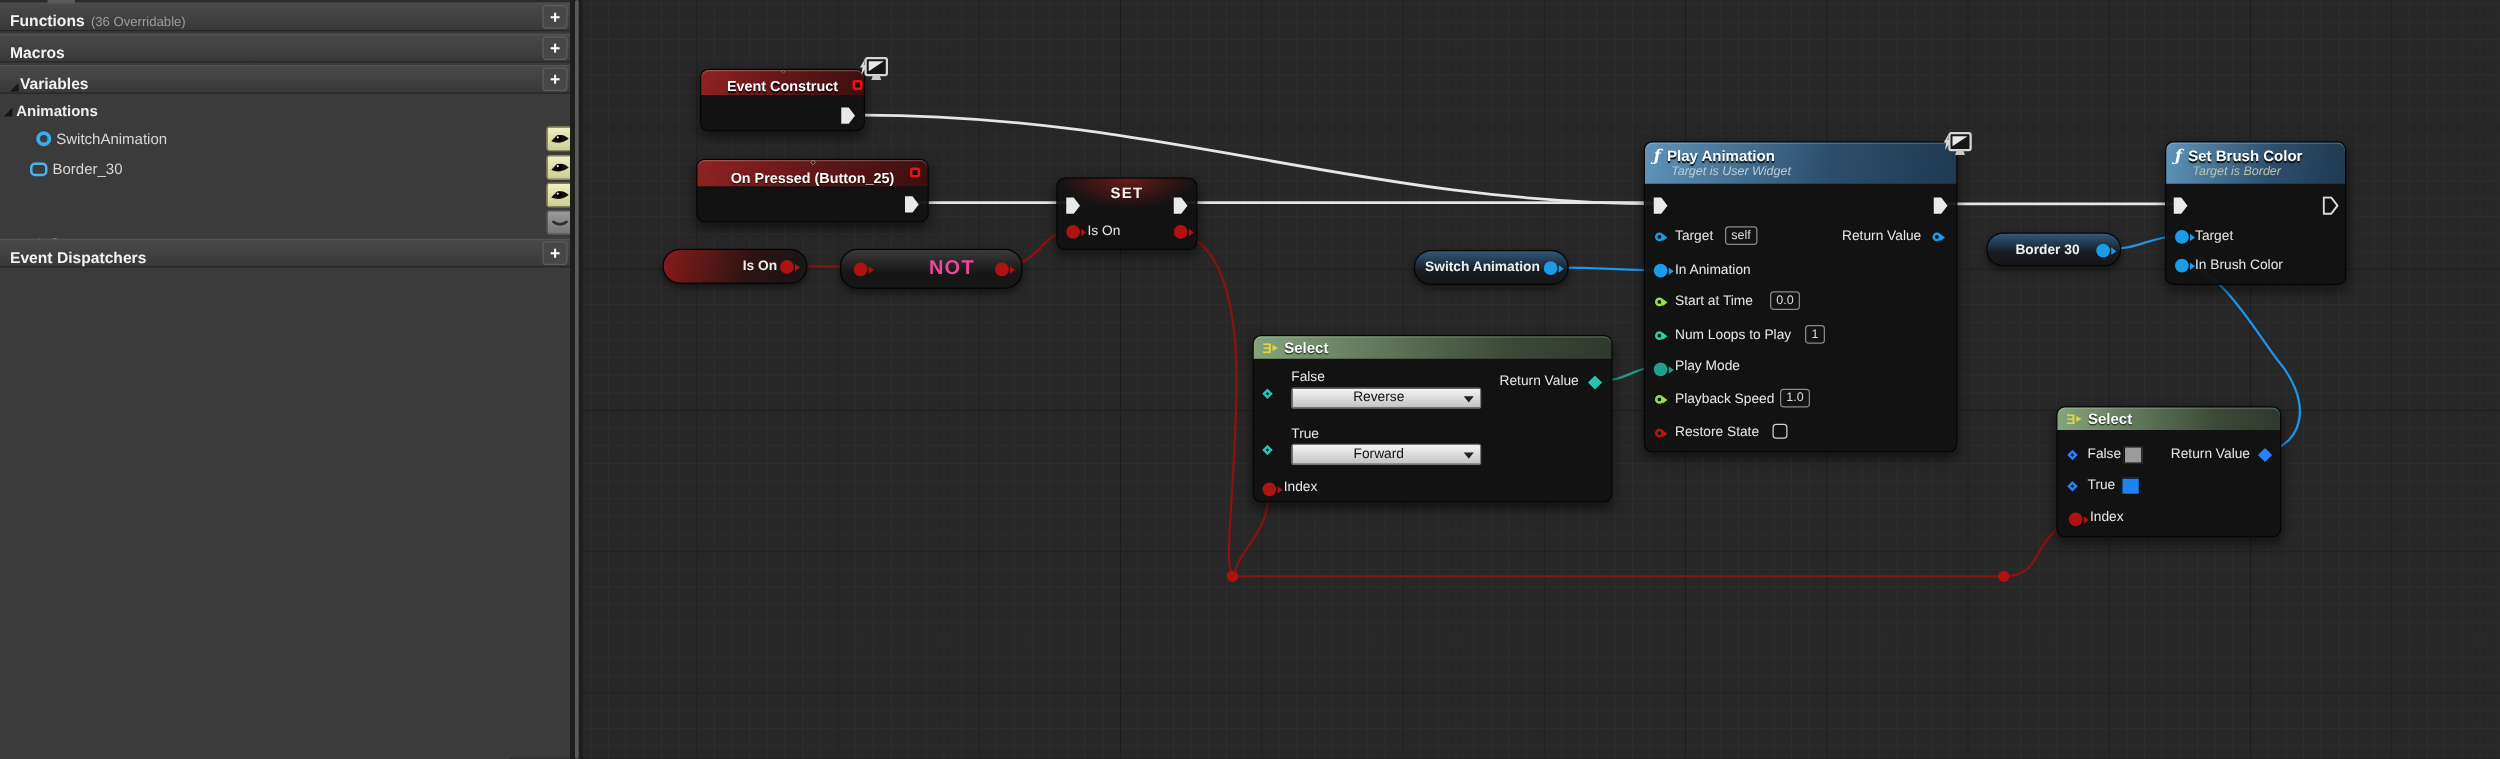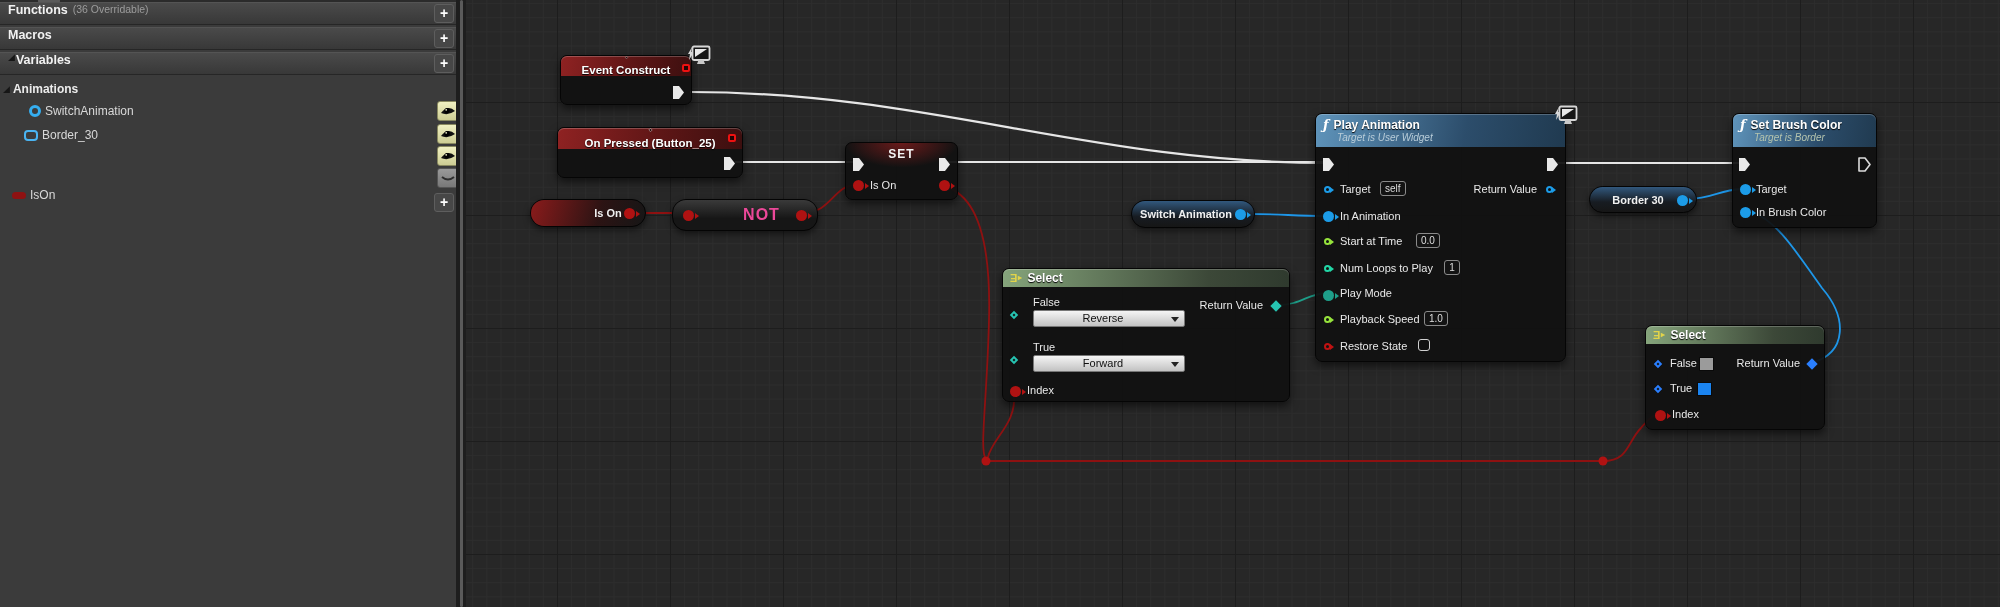--- a/index.html
+++ b/index.html
@@ -5,21 +5,21 @@
   html,body{margin:0;padding:0;background:#1c1c1c;}
   *{box-sizing:border-box;}
   .stage{position:relative;width:2000px;height:607px;overflow:hidden;
     font-family:"Liberation Sans","DejaVu Sans",sans-serif;color:#e8e8e8;}
 
   
   .sidebar{position:absolute;left:0;top:0;width:456px;height:607px;background:#3b3b3b;z-index:5;}
   .topstrip{position:absolute;left:0;top:0;width:456px;height:3px;background:#2b2b2b;}
   .topnub{position:absolute;left:38px;top:0;width:22px;height:4px;background:#5a5a5a;border-radius:0 0 3px 3px;}
   .srow{position:absolute;left:0;width:456px;height:23px;background:linear-gradient(#4a4a4a,#383838);
-    border-top:1px solid #545454;border-bottom:1px solid #262626;display:flex;align-items:flex-start;padding:0 8px;}
+    border-top:1px solid #545454;border-bottom:1px solid #262626;display:flex;align-items:flex-end;padding:0 8px;}
   .srow .lbl{font-size:12.5px;font-weight:bold;color:#f2f2f2;}
   .srow .note{font-size:10.5px;color:#9c9c9c;margin-left:5px;}
   .plusbtn{position:absolute;left:434px;width:20px;height:19px;border-radius:3px;background:#474747;
     border:1px solid #5e5e5e;color:#fff;font-weight:bold;font-size:14px;line-height:16px;text-align:center;cursor:pointer;}
   .catrow{position:absolute;left:0;width:456px;height:18px;display:flex;align-items:center;padding:0 3px;}
   .catrow .lbl{font-size:12px;font-weight:bold;color:#ececec;}
   .tri{font-size:9px;color:#161616;margin-right:3px;line-height:9px;}
   .vrow{position:absolute;left:0;width:456px;height:22px;display:flex;align-items:center;}
   .vrow .vlbl{font-size:12px;color:#d8d8d8;margin-left:4px;}
   .ic-anim{width:12px;height:12px;border:3px solid #35aef0;border-radius:50%;margin-left:29px;}
@@ -161,20 +161,23 @@
     <div class="vrow" style="top:184px;">
       <span class="ic-bool"></span>
       <span class="vlbl">IsOn</span>
     </div>
     <div class="eye closed" style="top:168px;">
       <svg width="16" height="11" viewBox="0 0 16 11">
           <path d="M2 4 Q8 9 14 4" stroke="#2e2e2e" stroke-width="2" fill="none"></path>
         </svg>
     </div>
 
+    <div class="srow" style="top:191px;">
+      <span class="lbl">Event Dispatchers</span>
+    </div>
     <div class="plusbtn" style="top:193px;">+</div>
   </aside>
 
   <div class="splitter">
     <div class="sbthumb"></div>
   </div>
 
   <div class="graph"></div>
 
   <svg class="wires">

